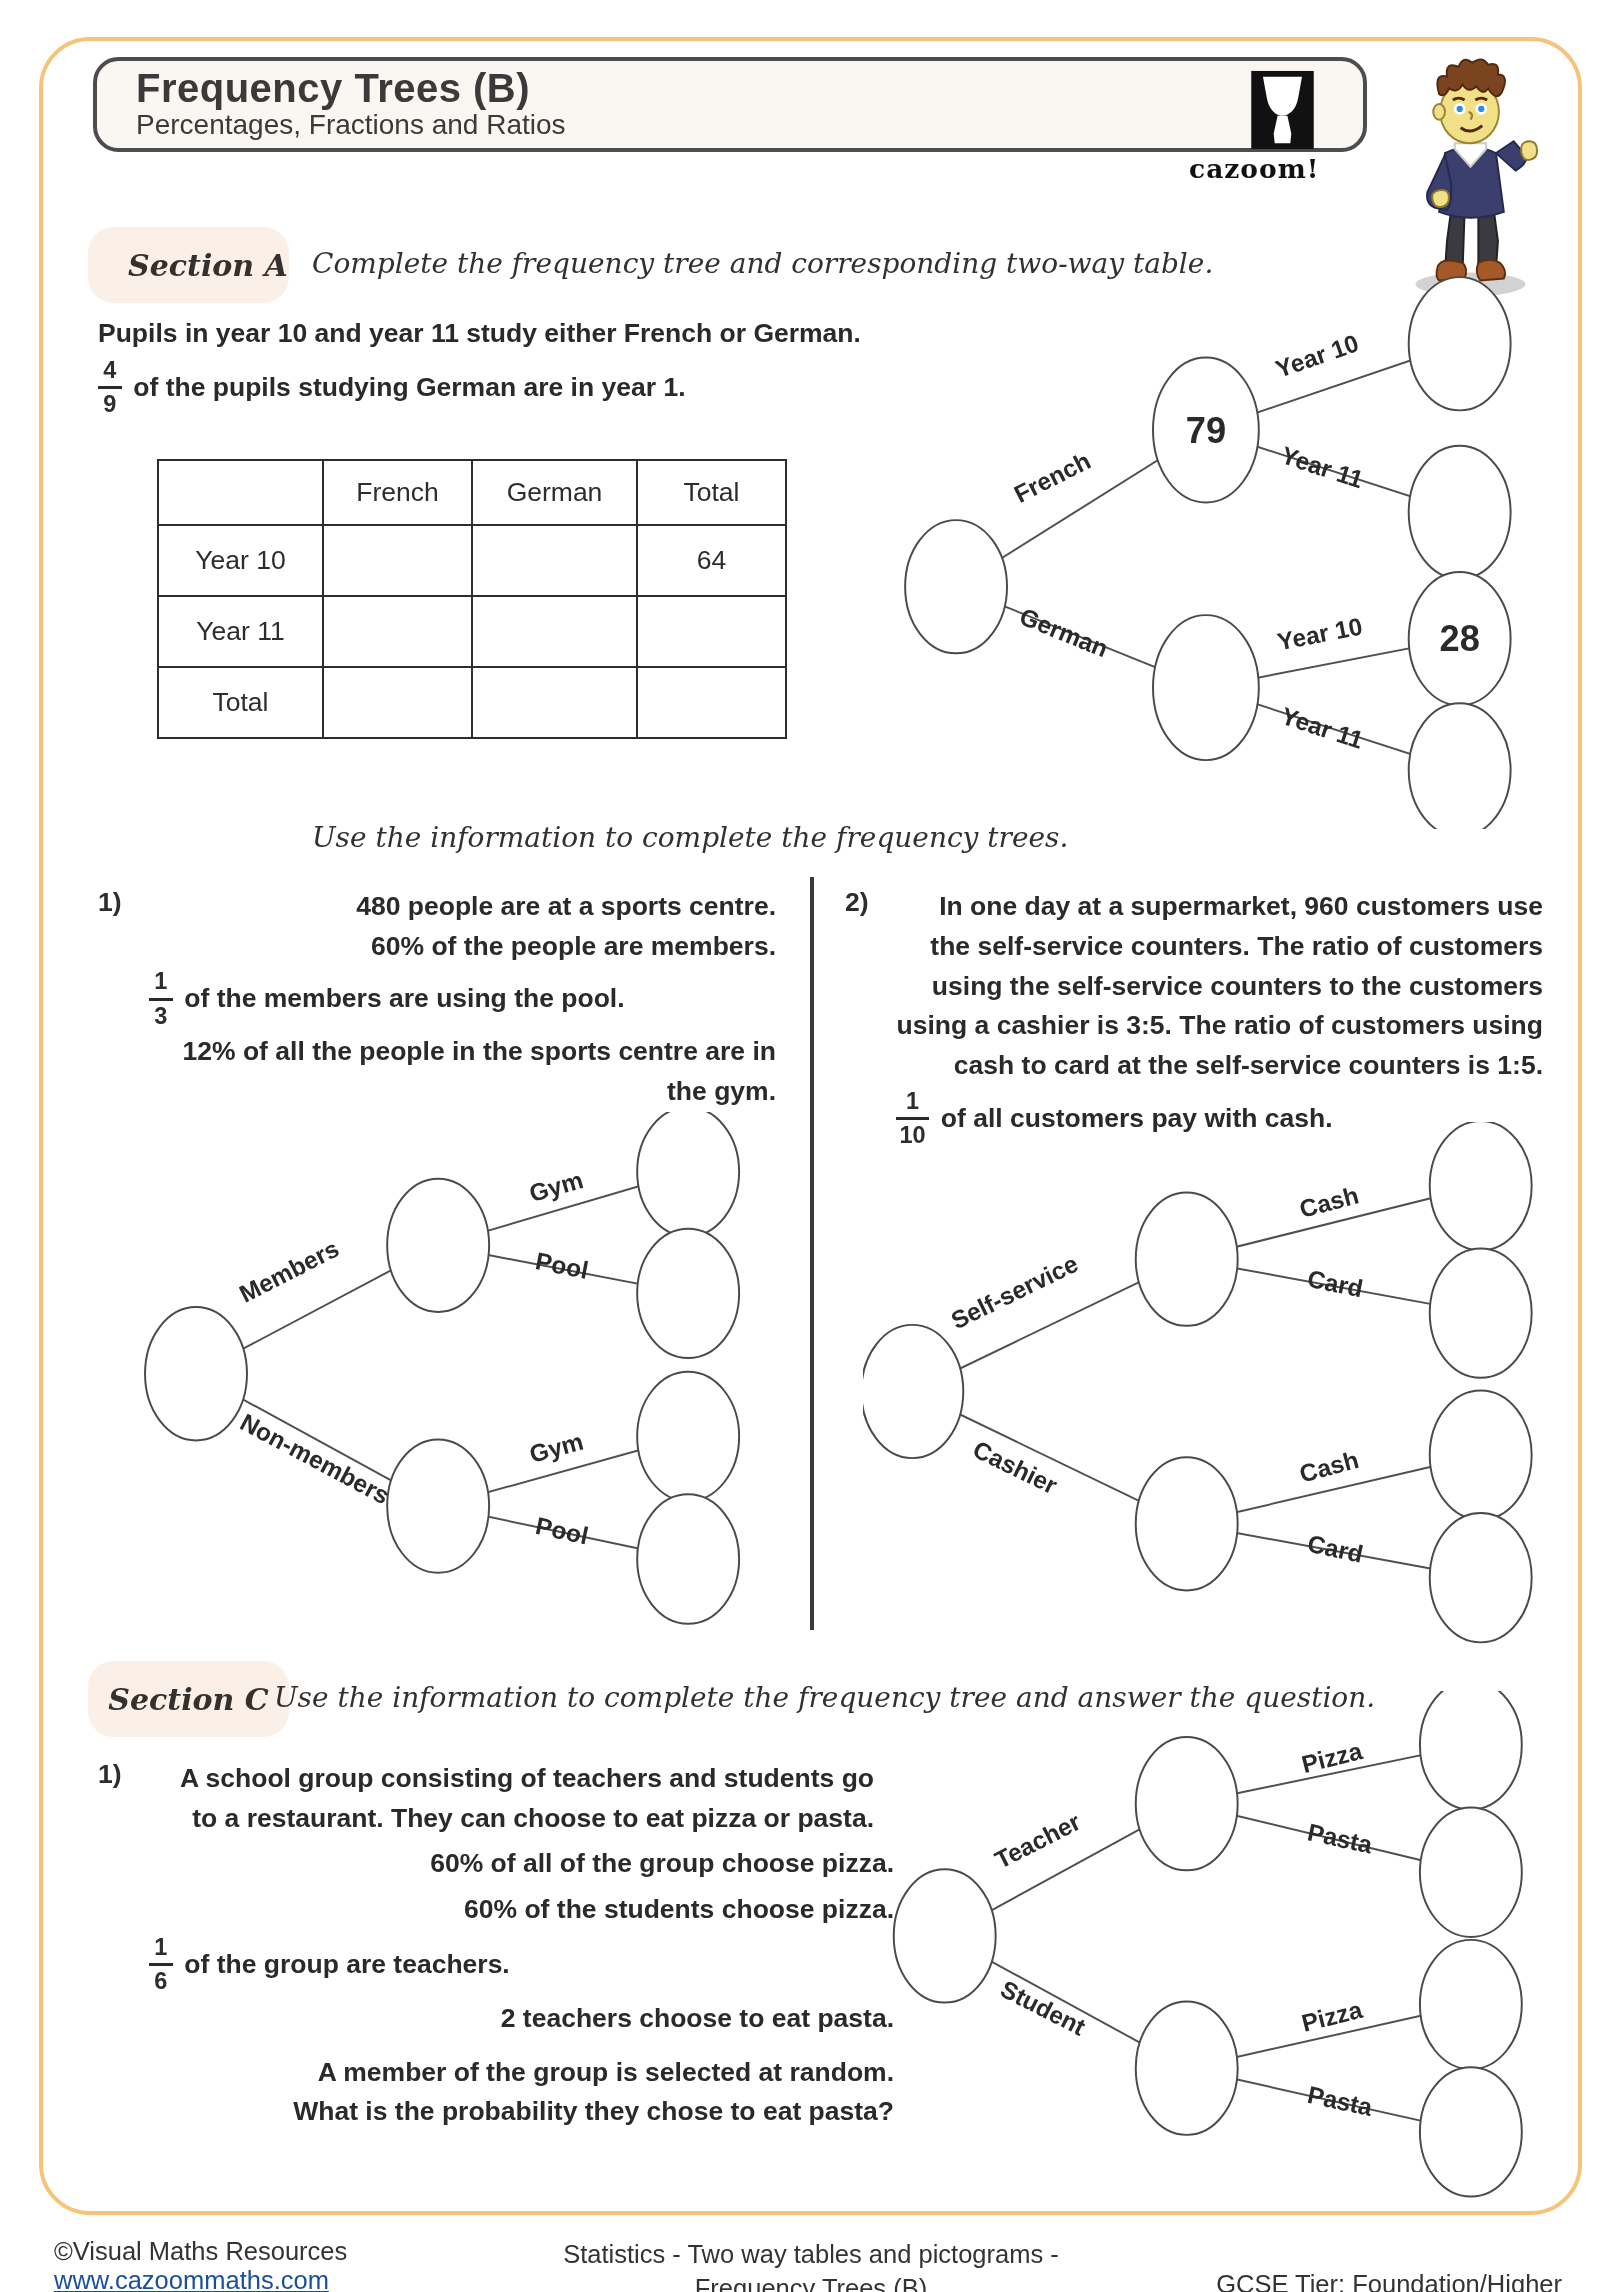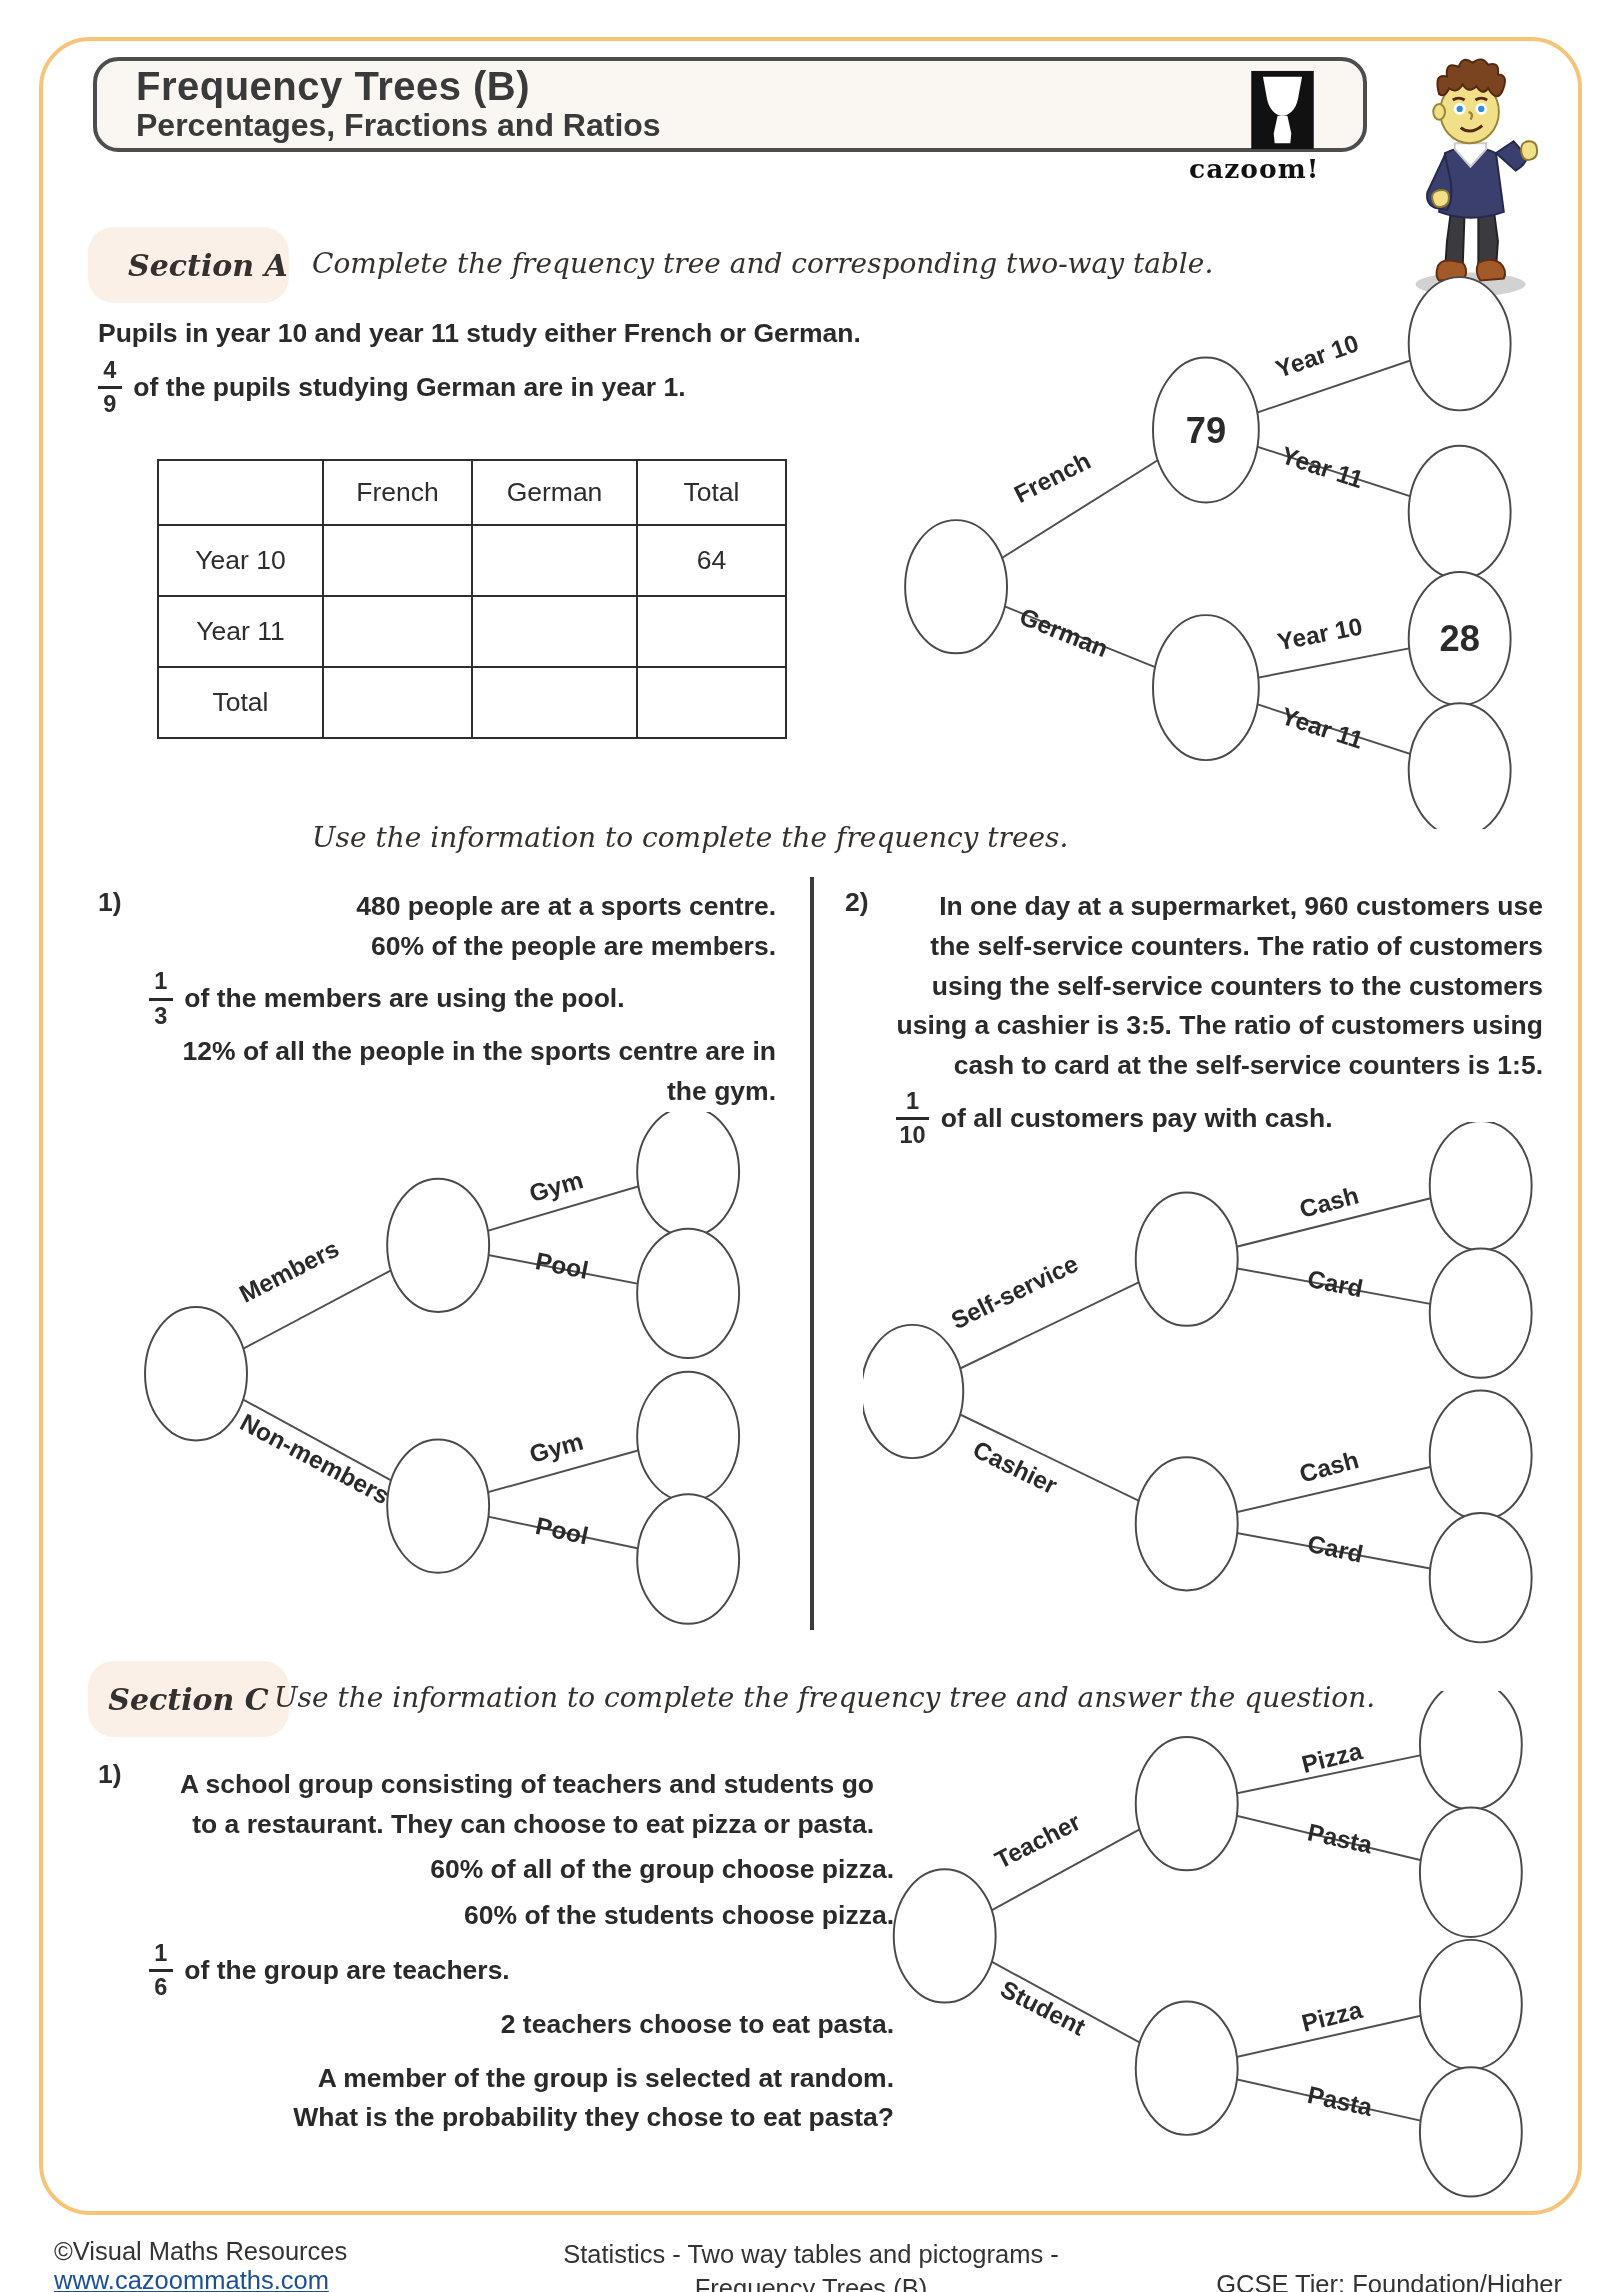--- a/index.html
+++ b/index.html
@@ -9,21 +9,21 @@
 
   .page-border { position:absolute; left:39px; top:37px; width:1543px; height:2178px;
                  border:4.9px solid #F5C478; border-radius:51px; }
 
   
   .title-box { position:absolute; left:93px; top:57px; width:1274px; height:95px;
                background:#FAF6F1; border:4.9px solid #4D4D4D; border-radius:25.5px;
                display:flex; align-items:center; }
   .title-text { padding-left:39px; }
   .title-main { font-size:40px; font-weight:bold; color:#3a3a3a; line-height:1.05; letter-spacing:0.5px; }
-  .title-sub  { font-size:32px; font-weight:bold; color:#3a3a3a; line-height:1.15; }
+  .title-sub  { font-size:28px; font-weight:normal; color:#3a3a3a; line-height:1.15; }
   .logo { position:absolute; right:47px; top:7.8px; width:127px; text-align:right; }
   .logo-word { font-family:"DejaVu Serif", serif; font-weight:bold; font-size:26.5px; color:#111; margin-top:-2px; letter-spacing:1px; }
 
   .mascot { position:absolute; left:1394px; top:55px; width:152px; height:247px; }
 
   
   .pill { position:absolute; width:201px; height:76px; background:#FBF0E8; border-radius:25.5px;
           display:flex; align-items:center; justify-content:center;
           font-family:"DejaVu Serif", serif; font-style:italic; font-weight:bold;
           font-size:30px; color:#33302e; }
@@ -259,21 +259,21 @@
     <text class="branch-label" x="452" y="168" transform="rotate(11 452 168)">Card</text>
     <text class="branch-label" x="448" y="368" transform="rotate(-15 448 368)">Cash</text>
     <text class="branch-label" x="452" y="438" transform="rotate(12 452 438)">Card</text>
   </svg>
 
   <div class="pill" style="left:88px; top:1661px;">Section C</div>
   <div class="instruction" style="left:274px; top:1681px;">Use the information to complete the frequency tree and answer the question.</div>
 
   <div class="qblock" style="left:98px; top:1759px; width:804px;">
     <div class="qnum">1)</div>
-    <div class="qlines" style="width:745px;margin-top:6px;">
+    <div class="qlines" style="width:745px;">
       <div class="btxt" style="width:725px;">A school group consisting of teachers and students go to a restaurant. They can choose to eat pizza or pasta.</div>
       <div class="btxt" style="margin-top:5.9px;">60% of all of the group choose pizza.</div>
       <div class="btxt" style="margin-top:5.9px;">60% of the students choose pizza.</div>
       <div class="fracline" style="margin-top:5.9px;">
         <span class="frac">
           <span class="fnum">1</span>
           <span class="fbar"></span>
           <span class="fden">6</span>
         </span>
         <span class="btxt">of the group are teachers.</span>

